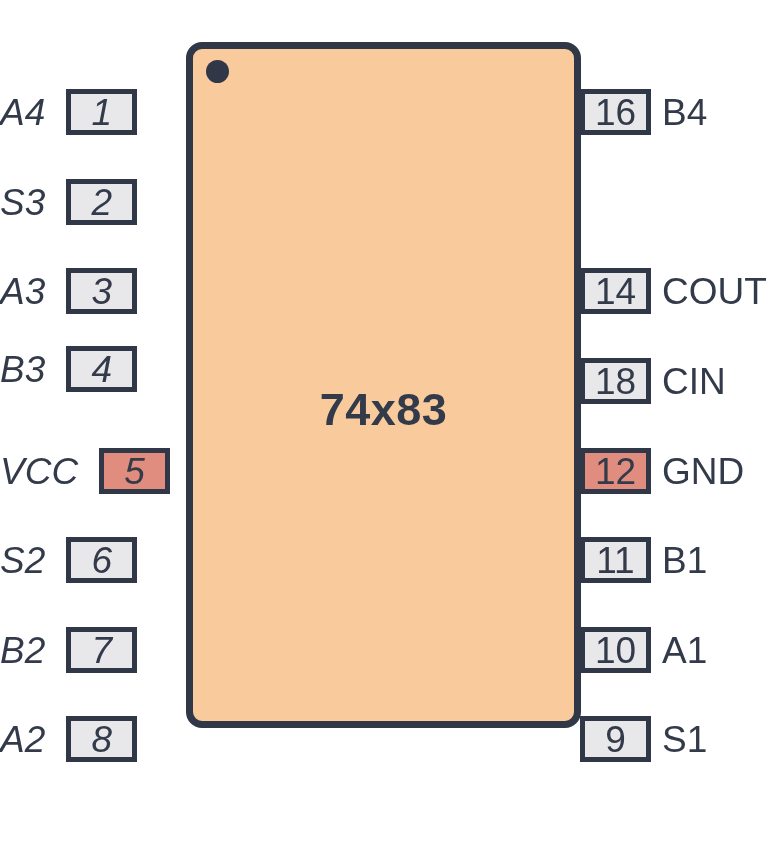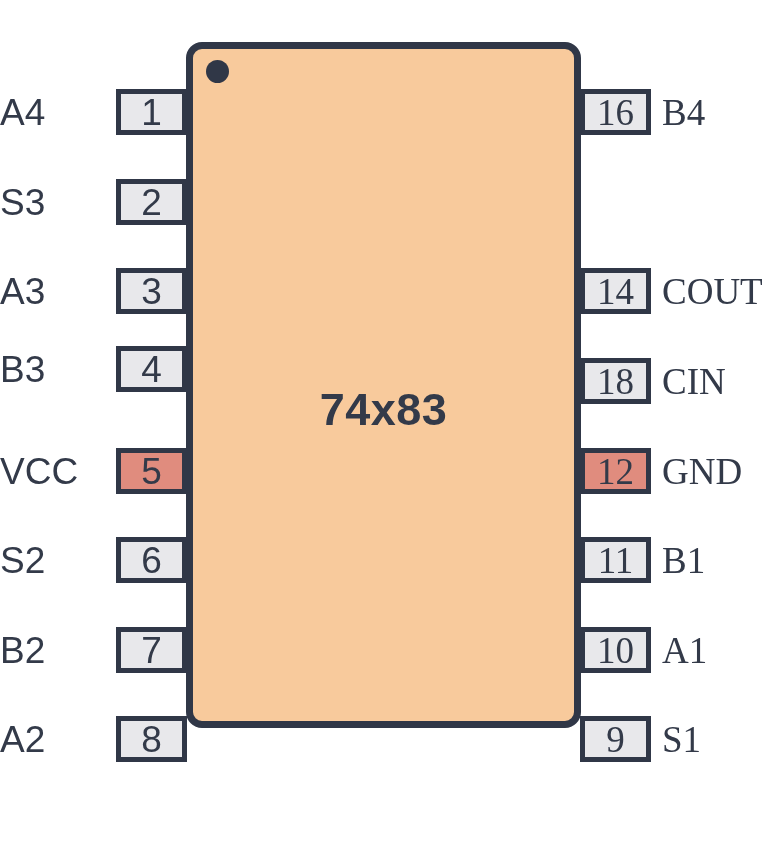--- a/index.html
+++ b/index.html
@@ -49,27 +49,27 @@
     letter-spacing: 0.5px;
   }
   .pin-row {
     position: absolute;
     height: 46px;
     display: flex;
     align-items: center;
   }
   .pin-row.left {
     left: 0; width: 187px;
-    justify-content: space-between;
+    justify-content: flex-start;
     gap: 21px;
+    font-style: italic;
   }
   .pin-row.right {
     left: 580px;
     gap: 11px;
-    font-family: Liberation Serif, serif;
   }
   .pin-box {
     width: 71px; height: 46px;
     flex: 0 0 71px;
     background: var(--pin-fill);
     border: 5px solid var(--outline);
     display: flex;
     align-items: center;
     justify-content: center;
   }

